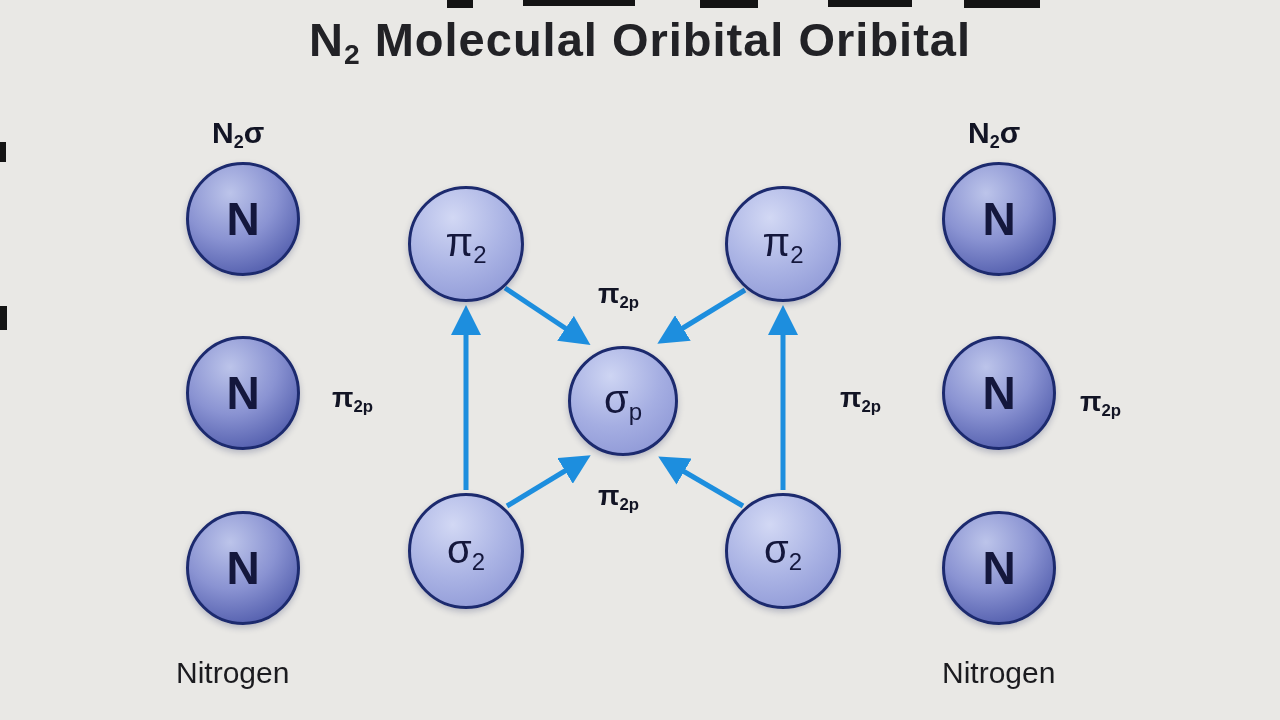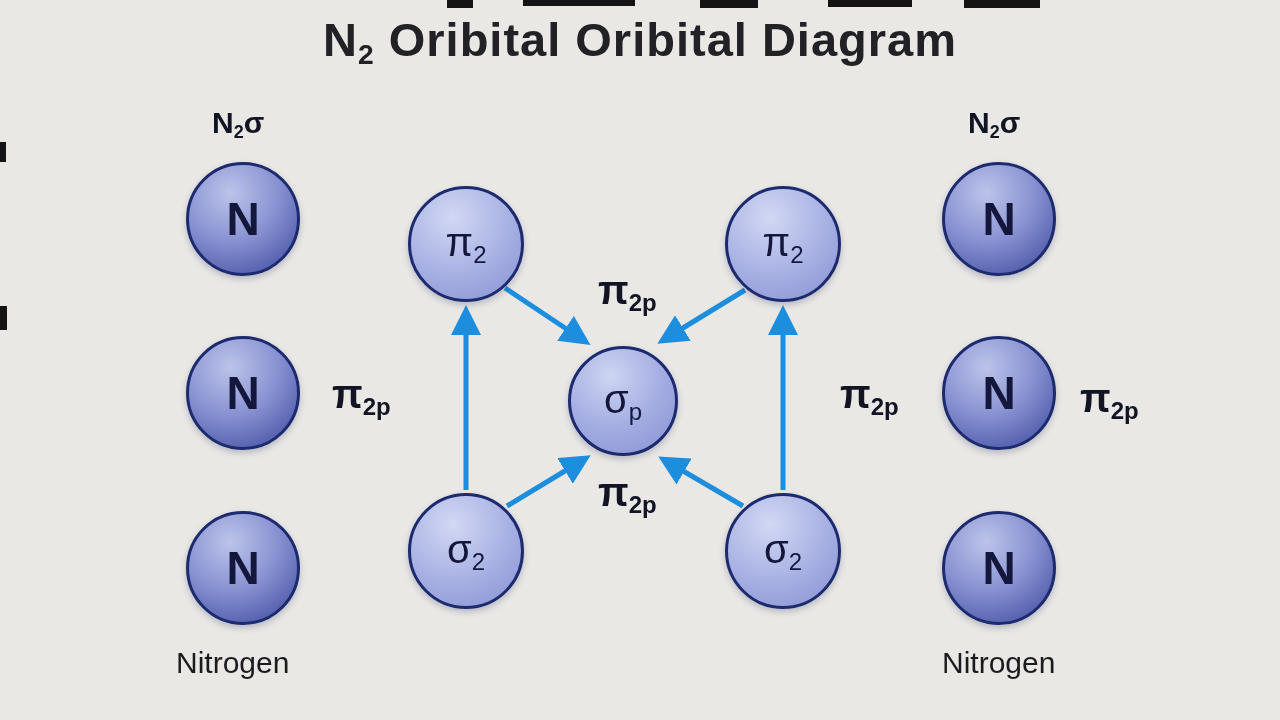--- a/index.html
+++ b/index.html
@@ -59,23 +59,24 @@
   }
   .mo-symbol {
     font-size: 40px;
     font-weight: 400;
     color: #14173c;
   }
   .label {
     position: absolute;
     color: #121424;
     white-space: nowrap;
+    margin-top: 10px;
   }
   .orbital-label { font-size: 30px; font-weight: 700; }
-  .pi-label { font-size: 40px; font-weight: 700; }
+  .pi-label { font-size: 28px; font-weight: 700; }
   .caption { font-size: 30px; font-weight: 500; color: #1b1b1f; text-align: center; }
   .arrow-layer {
     position: absolute;
     left: 0; top: 0;
     width: 1280px; height: 720px;
     pointer-events: none;
   }
   .artifact {
     position: absolute;
     background: #141414;
@@ -87,21 +88,21 @@
 <div class="canvas">
 
   <div class="artifact" style="left:447px; top:0; width:26px; height:8px;"></div>
   <div class="artifact" style="left:523px; top:0; width:112px; height:6px;"></div>
   <div class="artifact" style="left:700px; top:0; width:58px; height:8px;"></div>
   <div class="artifact" style="left:828px; top:0; width:84px; height:7px;"></div>
   <div class="artifact" style="left:964px; top:0; width:76px; height:8px;"></div>
   <div class="artifact" style="left:0; top:142px; width:6px; height:20px;"></div>
   <div class="artifact" style="left:0; top:306px; width:7px; height:24px;"></div>
 
-  <div class="title"><span>N</span><span class="sub">2</span><span> Oribital Oribital Diagram</span></div>
+  <div class="title"><span>N</span><span class="sub">2</span><span> Moleculal Oribital Oribital</span></div>
 
   <svg class="arrow-layer" viewBox="0 0 1280 720">
     <defs>
       <marker id="ah" markerWidth="6" markerHeight="6" refX="4.2" refY="3" orient="auto" markerUnits="strokeWidth">
         <path d="M0,0 L6,3 L0,6 Z" fill="#1d8ede"></path>
       </marker>
     </defs>
     <line x1="505" y1="288" x2="583" y2="340" stroke="#1d8ede" stroke-width="5" marker-end="url(#ah)"></line>
     <line x1="745" y1="290" x2="665" y2="339" stroke="#1d8ede" stroke-width="5" marker-end="url(#ah)"></line>
     <line x1="507" y1="506" x2="583" y2="460" stroke="#1d8ede" stroke-width="5" marker-end="url(#ah)"></line>

